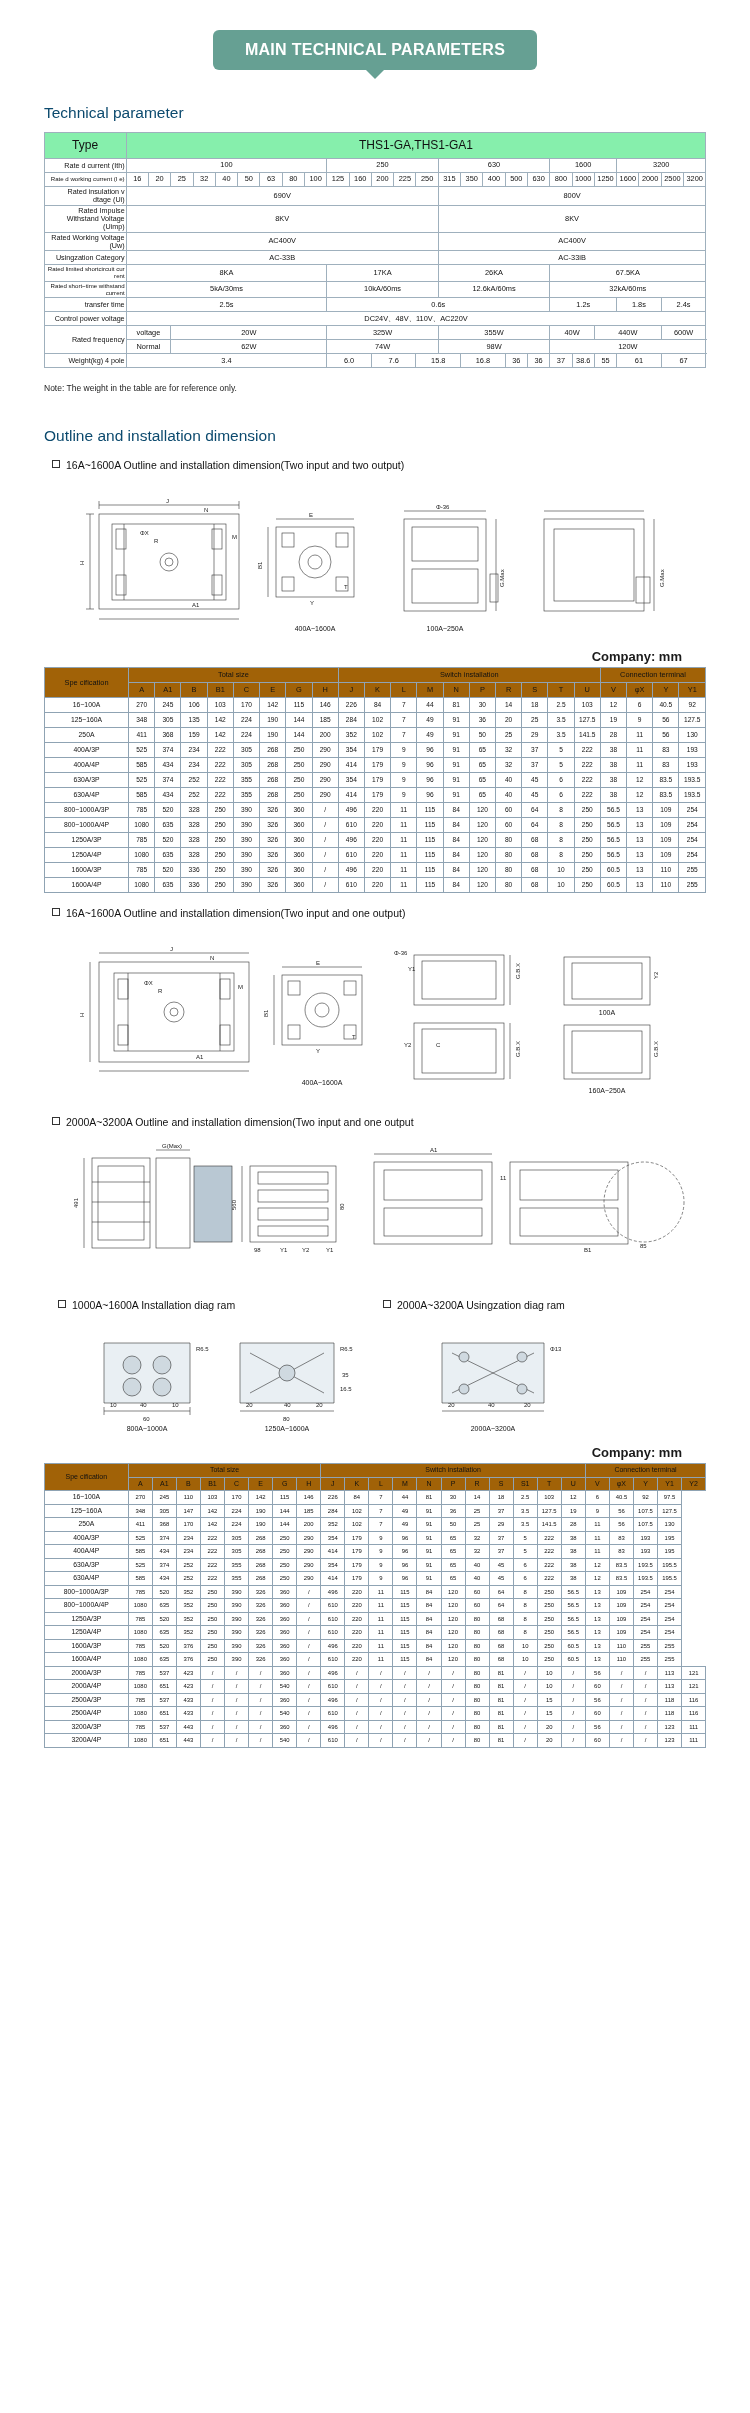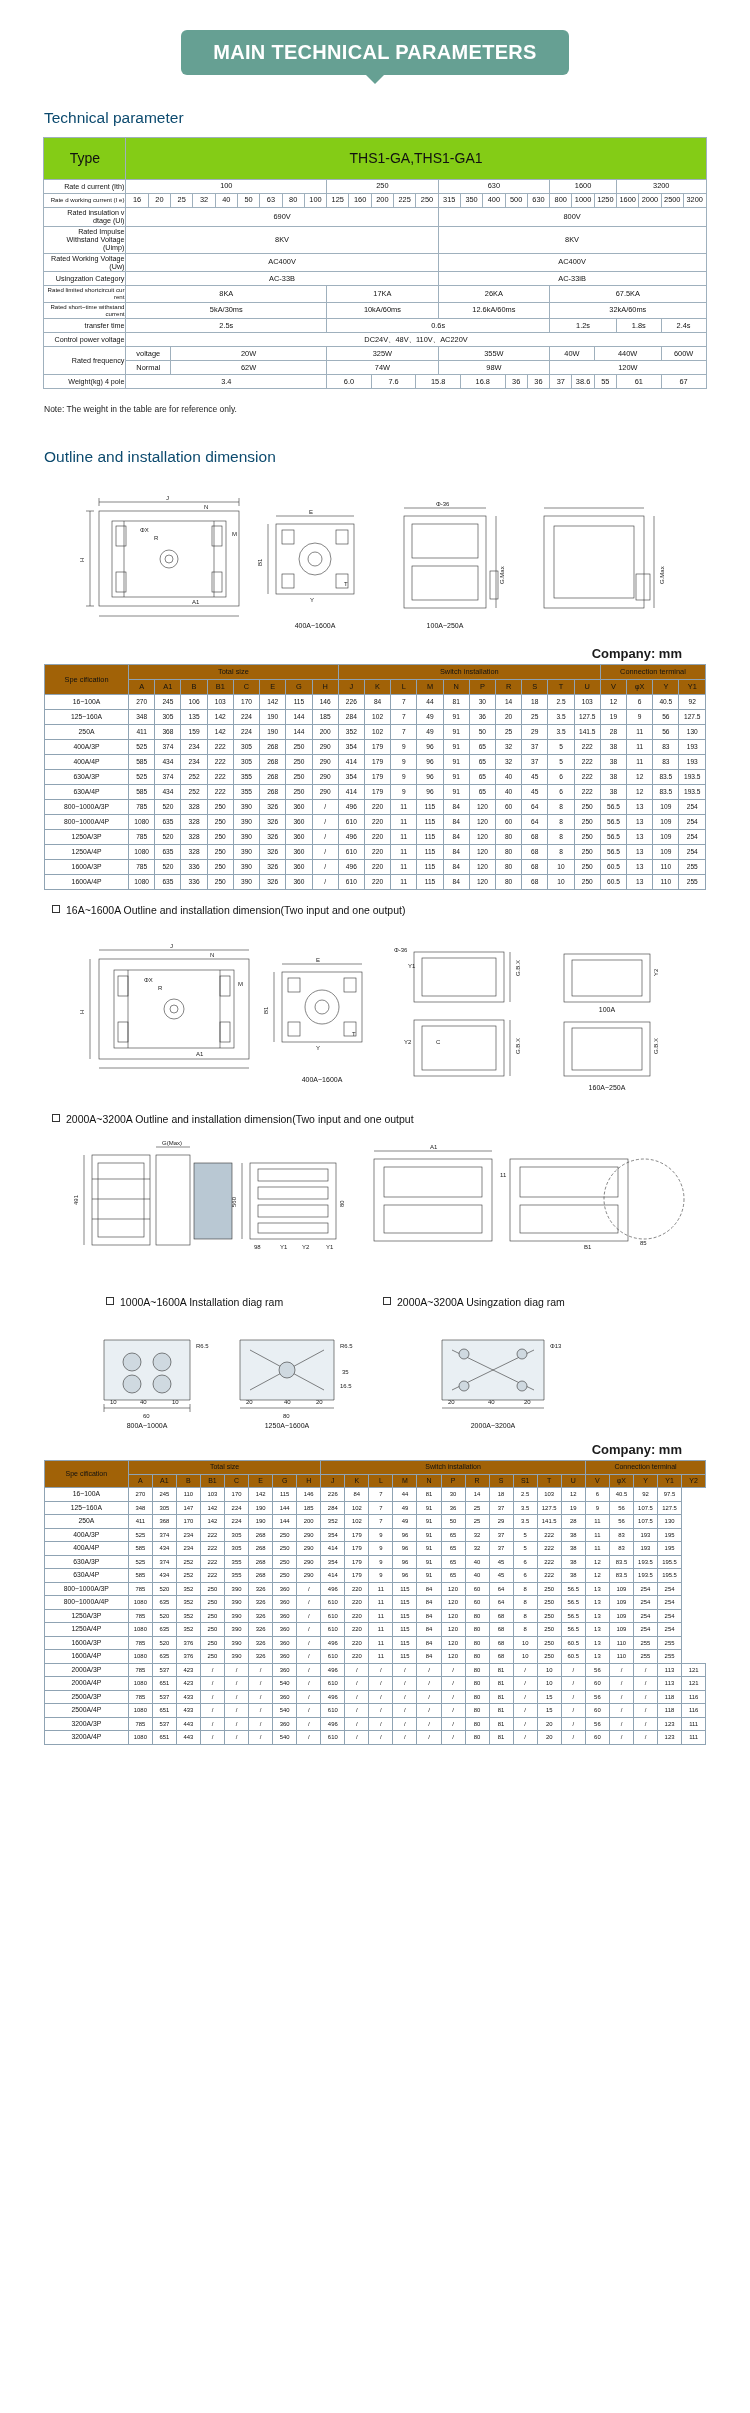--- a/index.html
+++ b/index.html
@@ -14,21 +14,21 @@
   .page { width:750px; position:relative; padding-bottom:40px; }
 
   
   .banner-wrap { padding-top:30px; display:flex; justify-content:center; }
   .banner {
     position:relative;
     background:#66a093;
     color:#fff;
     border-radius:6px;
     padding:11px 32px;
-    font-size:20px;
+    font-size:16px;
     letter-spacing:.3px;
     font-weight:600;
   }
   .banner:after {
     content:"";
     position:absolute;
     left:50%; bottom:-9px;
     margin-left:-9px;
     width:0;height:0;
     border-left:9px solid transparent;
@@ -76,24 +76,24 @@
     table-layout:fixed;
   }
   .tp-table th, .tp-table td {
     border:1px solid #9fb0bd;
     text-align:center;
     padding:1px 1px;
     line-height:1.12;
     color:#111;
   }
   .tp-table thead th {
-    background:#84cc16;
+    background:#86efac;
     font-weight:500;
-    font-size:14px;
-    height:42px;
+    font-size:12px;
+    height:26px;
   }
   .tp-table td.lbl {
     text-align:right;
     padding-left:3px;
     font-size:7.2px;
     line-height:1.1;
   }
   .tp-table td.lblsm { font-size:6.1px; }
   .tp-table tbody tr { height:14px; }
 
@@ -264,20 +264,23 @@
           <td colspan="2">61</td>
           <td colspan="2">67</td>
         </tr>
       </tbody>
   </table>
 
   <div class="note">Note: The weight in the table are for reference only.</div>
 
   <h2 class="sect">Outline and installation dimension</h2>
 
+  <div class="sub-head">
+    <span class="box"></span><span>16A~1600A Outline and installation dimension(Two input and two output)</span>
+  </div>
 
   <div class="draw-box">
     <svg width="662" height="160" viewBox="0 0 662 160">
       <g stroke="#333" fill="none" stroke-width="0.6">
 
         <rect x="55" y="35" width="140" height="95"></rect>
         <rect x="68" y="45" width="114" height="76"></rect>
         <circle cx="125" cy="83" r="9"></circle>
         <circle cx="125" cy="83" r="4"></circle>
         <line x1="80" y1="45" x2="80" y2="121"></line>
@@ -830,21 +833,21 @@
         <text x="386" y="16">A1</text>
         <text x="456" y="44">11</text>
         <text x="540" y="116">B1</text>
         <text x="596" y="112">85</text>
       </g>
     </svg>
   </div>
 
   <div style="display:flex; margin-top:14px;">
     <div style="flex:1;">
-      <div class="sub-head" style="margin-left:76px;padding-left:30px;">
+      <div class="sub-head" style="margin-left:28px;padding-left:30px;">
         <span class="box"></span><span>1000A~1600A Installation diag ram</span>
       </div>
     </div>
     <div style="flex:1;">
       <div class="sub-head" style="margin-left:8px;">
         <span class="box"></span><span>2000A~3200A Usingzation diag ram</span>
       </div>
     </div>
   </div>
 

